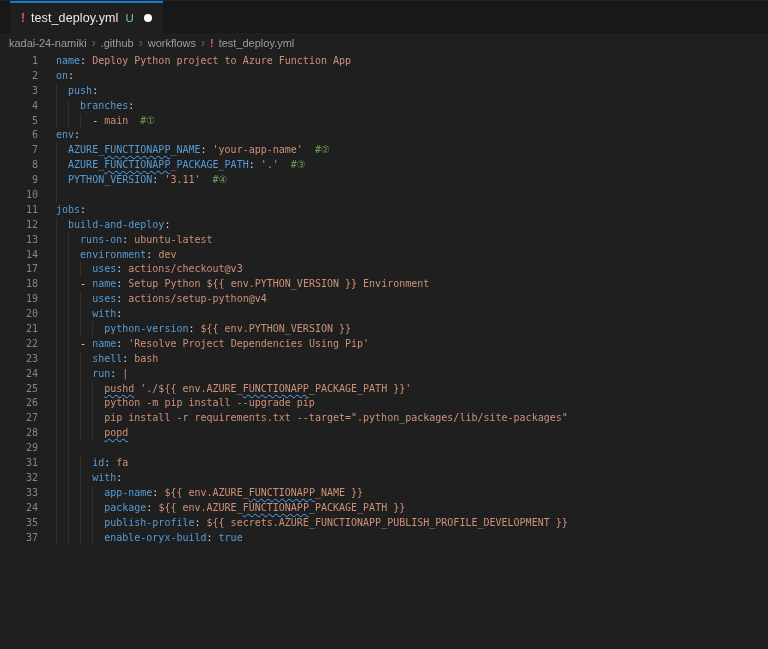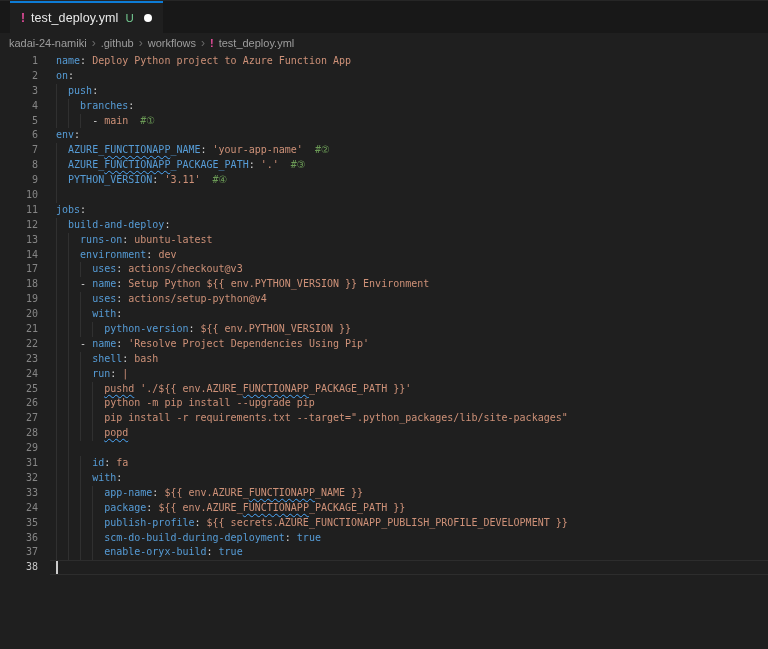--- a/index.html
+++ b/index.html
@@ -285,33 +285,20 @@
     </div>
     <div class="line">
       <span class="ln">35</span>
       <span class="guide" style="left: 56px;"></span>
       <span class="guide" style="left: 68.05px;"></span>
       <span class="guide" style="left: 80.1px;"></span>
       <span class="guide" style="left: 92.15px;"></span>
       <span class="content"><span class="tok w">        </span><span class="tok k">publish-profile</span><span class="tok p">: </span><span class="tok s">${{ secrets.AZURE_FUNCTIONAPP_PUBLISH_PROFILE_DEVELOPMENT }}</span></span>
     </div>
     <div class="line">
-      <span class="ln">36</span>
-      <span class="guide" style="left: 56px;"></span>
-      <span class="guide" style="left: 68.05px;"></span>
-      <span class="guide" style="left: 80.1px;"></span>
-      <span class="guide" style="left: 92.15px;"></span>
-      <span class="content"><span class="tok w">        </span><span class="tok k">scm-do-build-during-deployment</span><span class="tok p">: </span><span class="tok b">true</span></span>
-    </div>
-    <div class="line">
       <span class="ln">37</span>
       <span class="guide" style="left: 56px;"></span>
       <span class="guide" style="left: 68.05px;"></span>
       <span class="guide" style="left: 80.1px;"></span>
       <span class="guide" style="left: 92.15px;"></span>
       <span class="content"><span class="tok w">        </span><span class="tok k">enable-oryx-build</span><span class="tok p">: </span><span class="tok b">true</span></span>
-    </div>
-    <div class="line active">
-      <span class="ln">38</span>
-      <span class="content"></span>
-      <span class="cursor"></span>
     </div>
   </div>
 
 </body></html>

